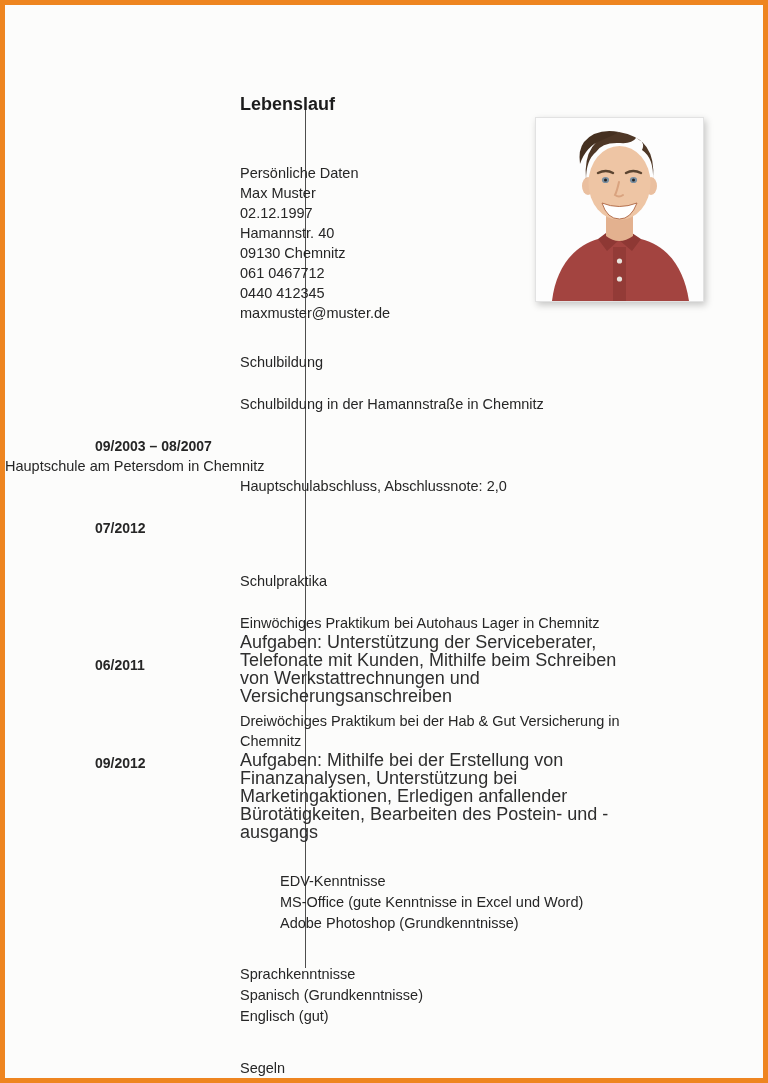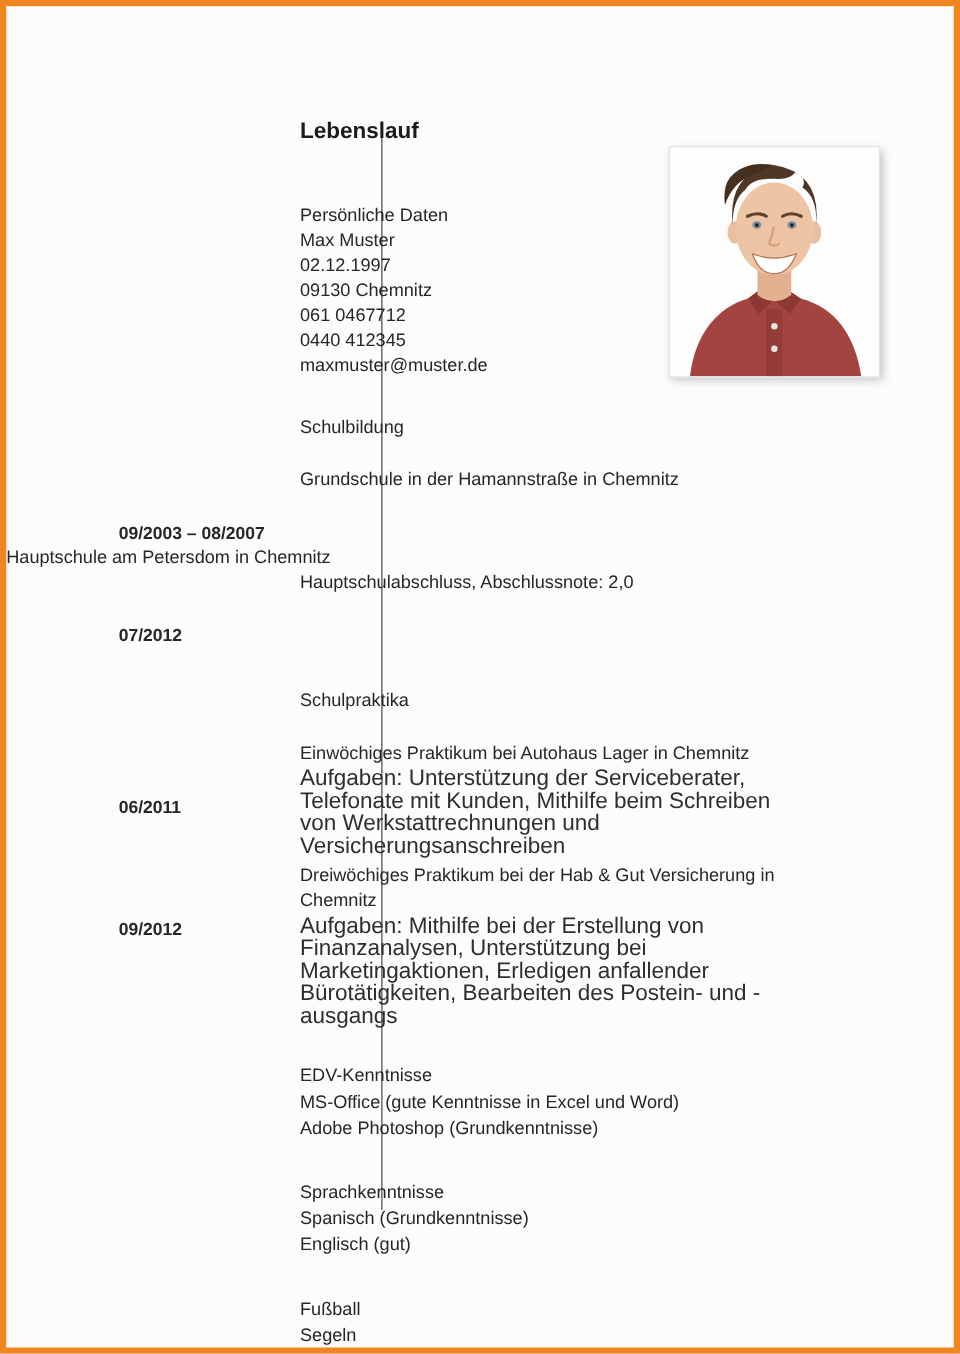--- a/index.html
+++ b/index.html
@@ -38,21 +38,21 @@
   .title-row { margin-bottom:28px; }
   .heading { font-weight:400; }
   .line { }
   .sec-education { margin-top:29px; }
   .sec-internships { margin-top:33px; }
   .details {
     font-size:18px; line-height:18px;
     margin:0 0 6px 0;
     color:#2e2e2e;
   }
-  .sec-it { margin-top:24px; }
+  .sec-it { margin-top:24px;padding-left:40px; }
   .sec-it .c-main, .sec-lang .c-main, .sec-hobby .c-main { line-height:21px; }
   .sec-lang { margin-top:30px; }
   .sec-hobby { margin-top:31px; }
   .place-date-row { margin-top:28px; }
   .signature-row { margin-top:15px; }
   .signature {
     font-family:"DejaVu Serif", serif;
     font-style:italic;
     font-size:19px; line-height:24px;
     letter-spacing:1.5px;
@@ -108,36 +108,37 @@
       <h1 class="c-main title">Lebenslauf</h1>
     </div>
 
     <section>
       <div class="row">
         <div class="c-date"></div>
         <div class="c-main">
           <div class="heading">Persönliche Daten</div>
           <div class="line">Max Muster</div>
           <div class="line">02.12.1997</div>
+          <div class="line">Hamannstr. 40</div>
           <div class="line">09130 Chemnitz</div>
           <div class="line">061 0467712</div>
           <div class="line">0440 412345</div>
           <div class="line">maxmuster@muster.de</div>
         </div>
       </div>
     </section>
 
     <section class="sec-education">
       <div class="row">
         <div class="c-date"></div>
         <div class="c-main heading">Schulbildung</div>
       </div>
       <div class="row">
         <div class="c-date">09/2003 – 08/2007</div>
-        <div class="c-main">Grundschule in der Hamannstraße in Chemnitz</div>
+        <div class="c-main">Schulbildung in der Hamannstraße in Chemnitz</div>
       </div>
       <div class="row">
         <div class="c-main">Hauptschule am Petersdom in Chemnitz</div>
       </div>
       <div class="row">
         <div class="c-date">07/2012</div>
         <div class="c-main">Hauptschulabschluss, Abschlussnote: 2,0</div>
       </div>
     </section>
 
@@ -181,21 +182,20 @@
           <div class="line">Spanisch (Grundkenntnisse)</div>
           <div class="line">Englisch (gut)</div>
         </div>
       </div>
     </section>
 
     <section class="sec-hobby">
       <div class="row">
         <div class="c-date"></div>
         <div class="c-main">
-          <div class="line">Fußball</div>
           <div class="line">Segeln</div>
         </div>
       </div>
     </section>
 
     <div class="row place-date-row">
       <div class="c-date"></div>
       <div class="c-main">Chemnitz, 06.12.2013</div>
     </div>
 

